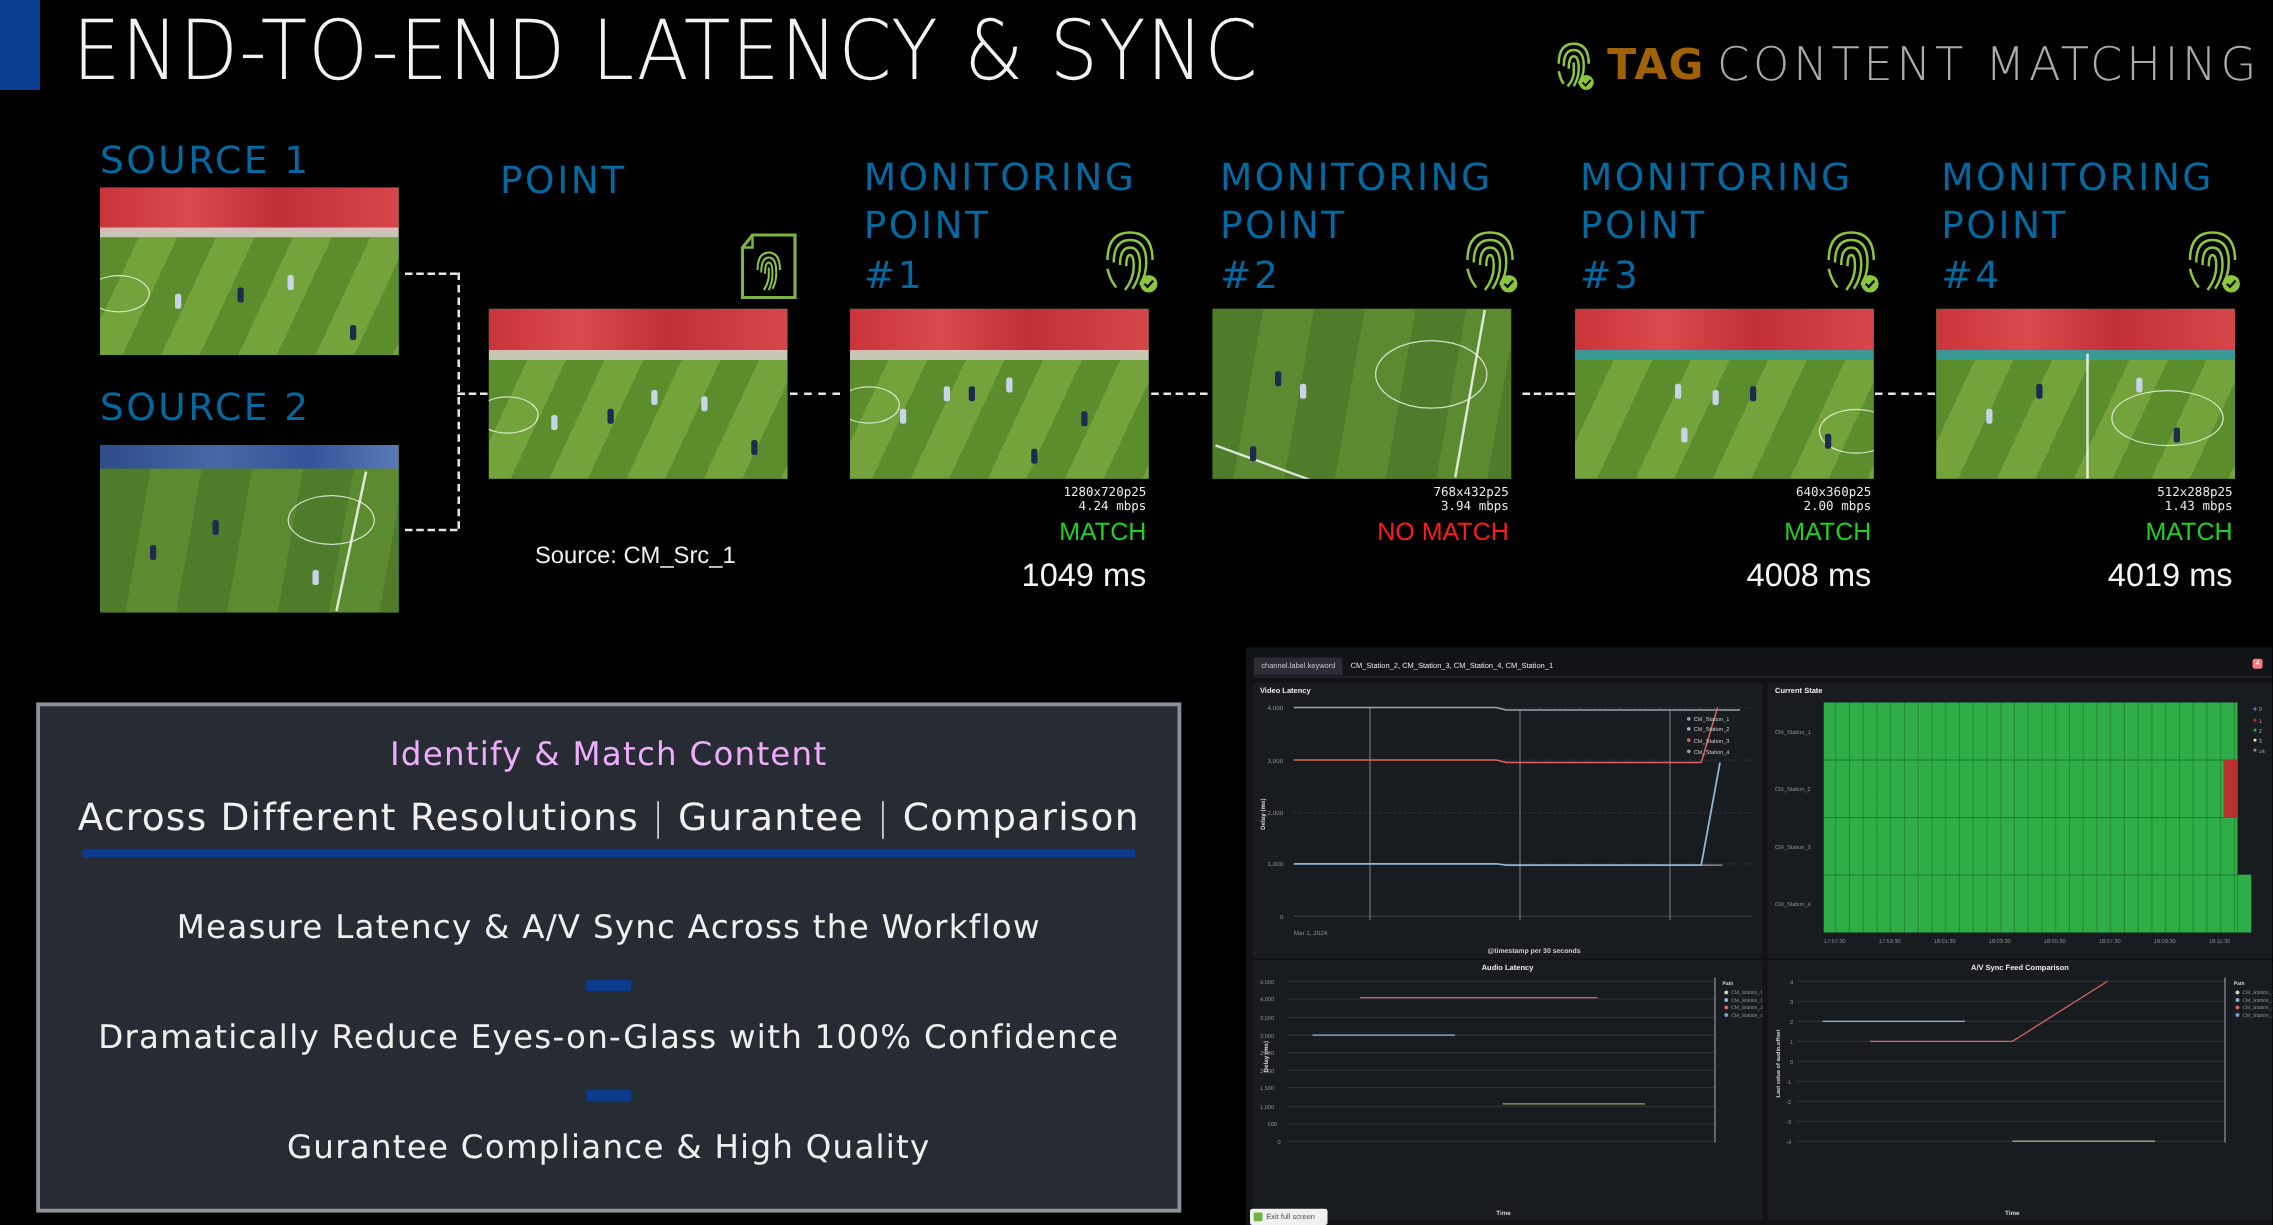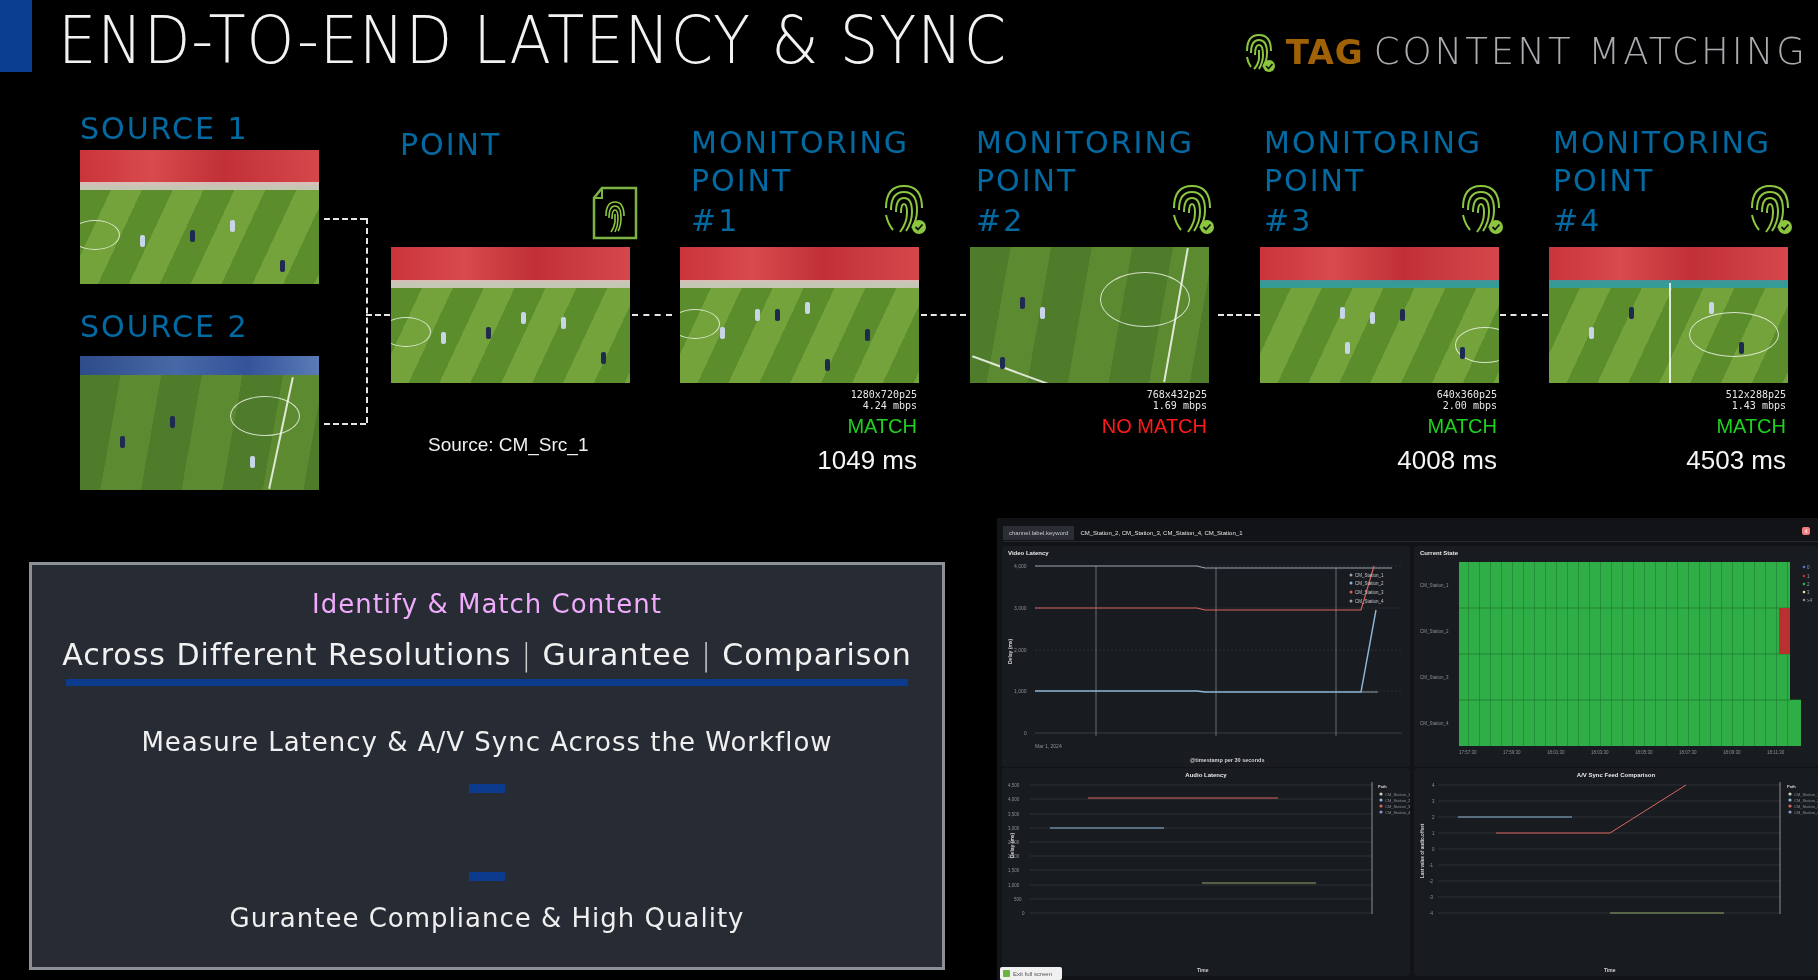--- a/index.html
+++ b/index.html
@@ -201,21 +201,21 @@
   <div class="pitch"></div>
   <div class="circle" style="left:130px;top:25px;width:90px;height:55px;"></div>
   <div class="line" style="left:205px;top:0;width:1.5px;height:136px;transform:rotate(10deg);"></div>
   <div class="line" style="left:0;top:122px;width:80px;height:1.5px;transform:rotate(20deg);"></div>
   <div class="player p-dark" style="left:50px;top:50px;"></div>
     <div class="player p-light" style="left:70px;top:60px;"></div>
   <div class="player p-dark" style="left:30px;top:110px;"></div>
 </div>
 <div class="specs" style="left:1090px;top:389px;width:117px;">
   <div>768x432p25</div>
-  <div>1.69 mbps</div>
+  <div>3.94 mbps</div>
 </div>
 <div class="status bad" style="left:1050px;top:415px;width:157px;">NO MATCH</div>
 
 <div class="label" style="left:1264px;top:124px;">
   <div>MONITORING</div>
   <div>POINT</div>
   <div style="margin-top:2px;">#3</div>
 </div>
 <svg class="fp-icon" style="left:1459px;top:182px;" viewBox="0 0 46 54">
   <g fill="none" stroke="#8cc63f" stroke-width="2">
@@ -271,30 +271,31 @@
   <div class="player p-light" style="left:40px;top:80px;"></div>
     <div class="player p-dark" style="left:80px;top:60px;"></div>
   <div class="player p-light" style="left:160px;top:55px;"></div>
     <div class="player p-dark" style="left:190px;top:95px;"></div>
 </div>
 <div class="specs" style="left:1669px;top:389px;width:117px;">
   <div>512x288p25</div>
   <div>1.43 mbps</div>
 </div>
 <div class="status ok" style="left:1649px;top:415px;width:137px;">MATCH</div>
-<div class="latency" style="left:1629px;top:445px;width:157px;">4503 ms</div>
+<div class="latency" style="left:1629px;top:445px;width:157px;">4019 ms</div>
 
 <div class="features">
   <div class="feat-title">Identify &amp; Match Content</div>
   <div class="feat-sub">
     <span>Across Different Resolutions</span><span class="sep">|</span><span>Gurantee</span><span class="sep">|</span><span>Comparison</span>
   </div>
   <div class="feat-rule"></div>
   <div class="feat-item" style="top:162px;">Measure Latency &amp; A/V Sync Across the Workflow</div>
   <div class="feat-dash" style="top:219px;"></div>
+  <div class="feat-item" style="top:250px;">Dramatically Reduce Eyes-on-Glass with 100% Confidence</div>
   <div class="feat-dash" style="top:307px;"></div>
   <div class="feat-item" style="top:338px;">Gurantee Compliance &amp; High Quality</div>
 </div>
 
 <div class="dash">
   <div class="dash-top">
     <span class="filter-key">channel.label.keyword</span>
     <span class="filter-val">CM_Station_2, CM_Station_3, CM_Station_4, CM_Station_1</span>
     <span class="dash-badge">4</span>
   </div>

